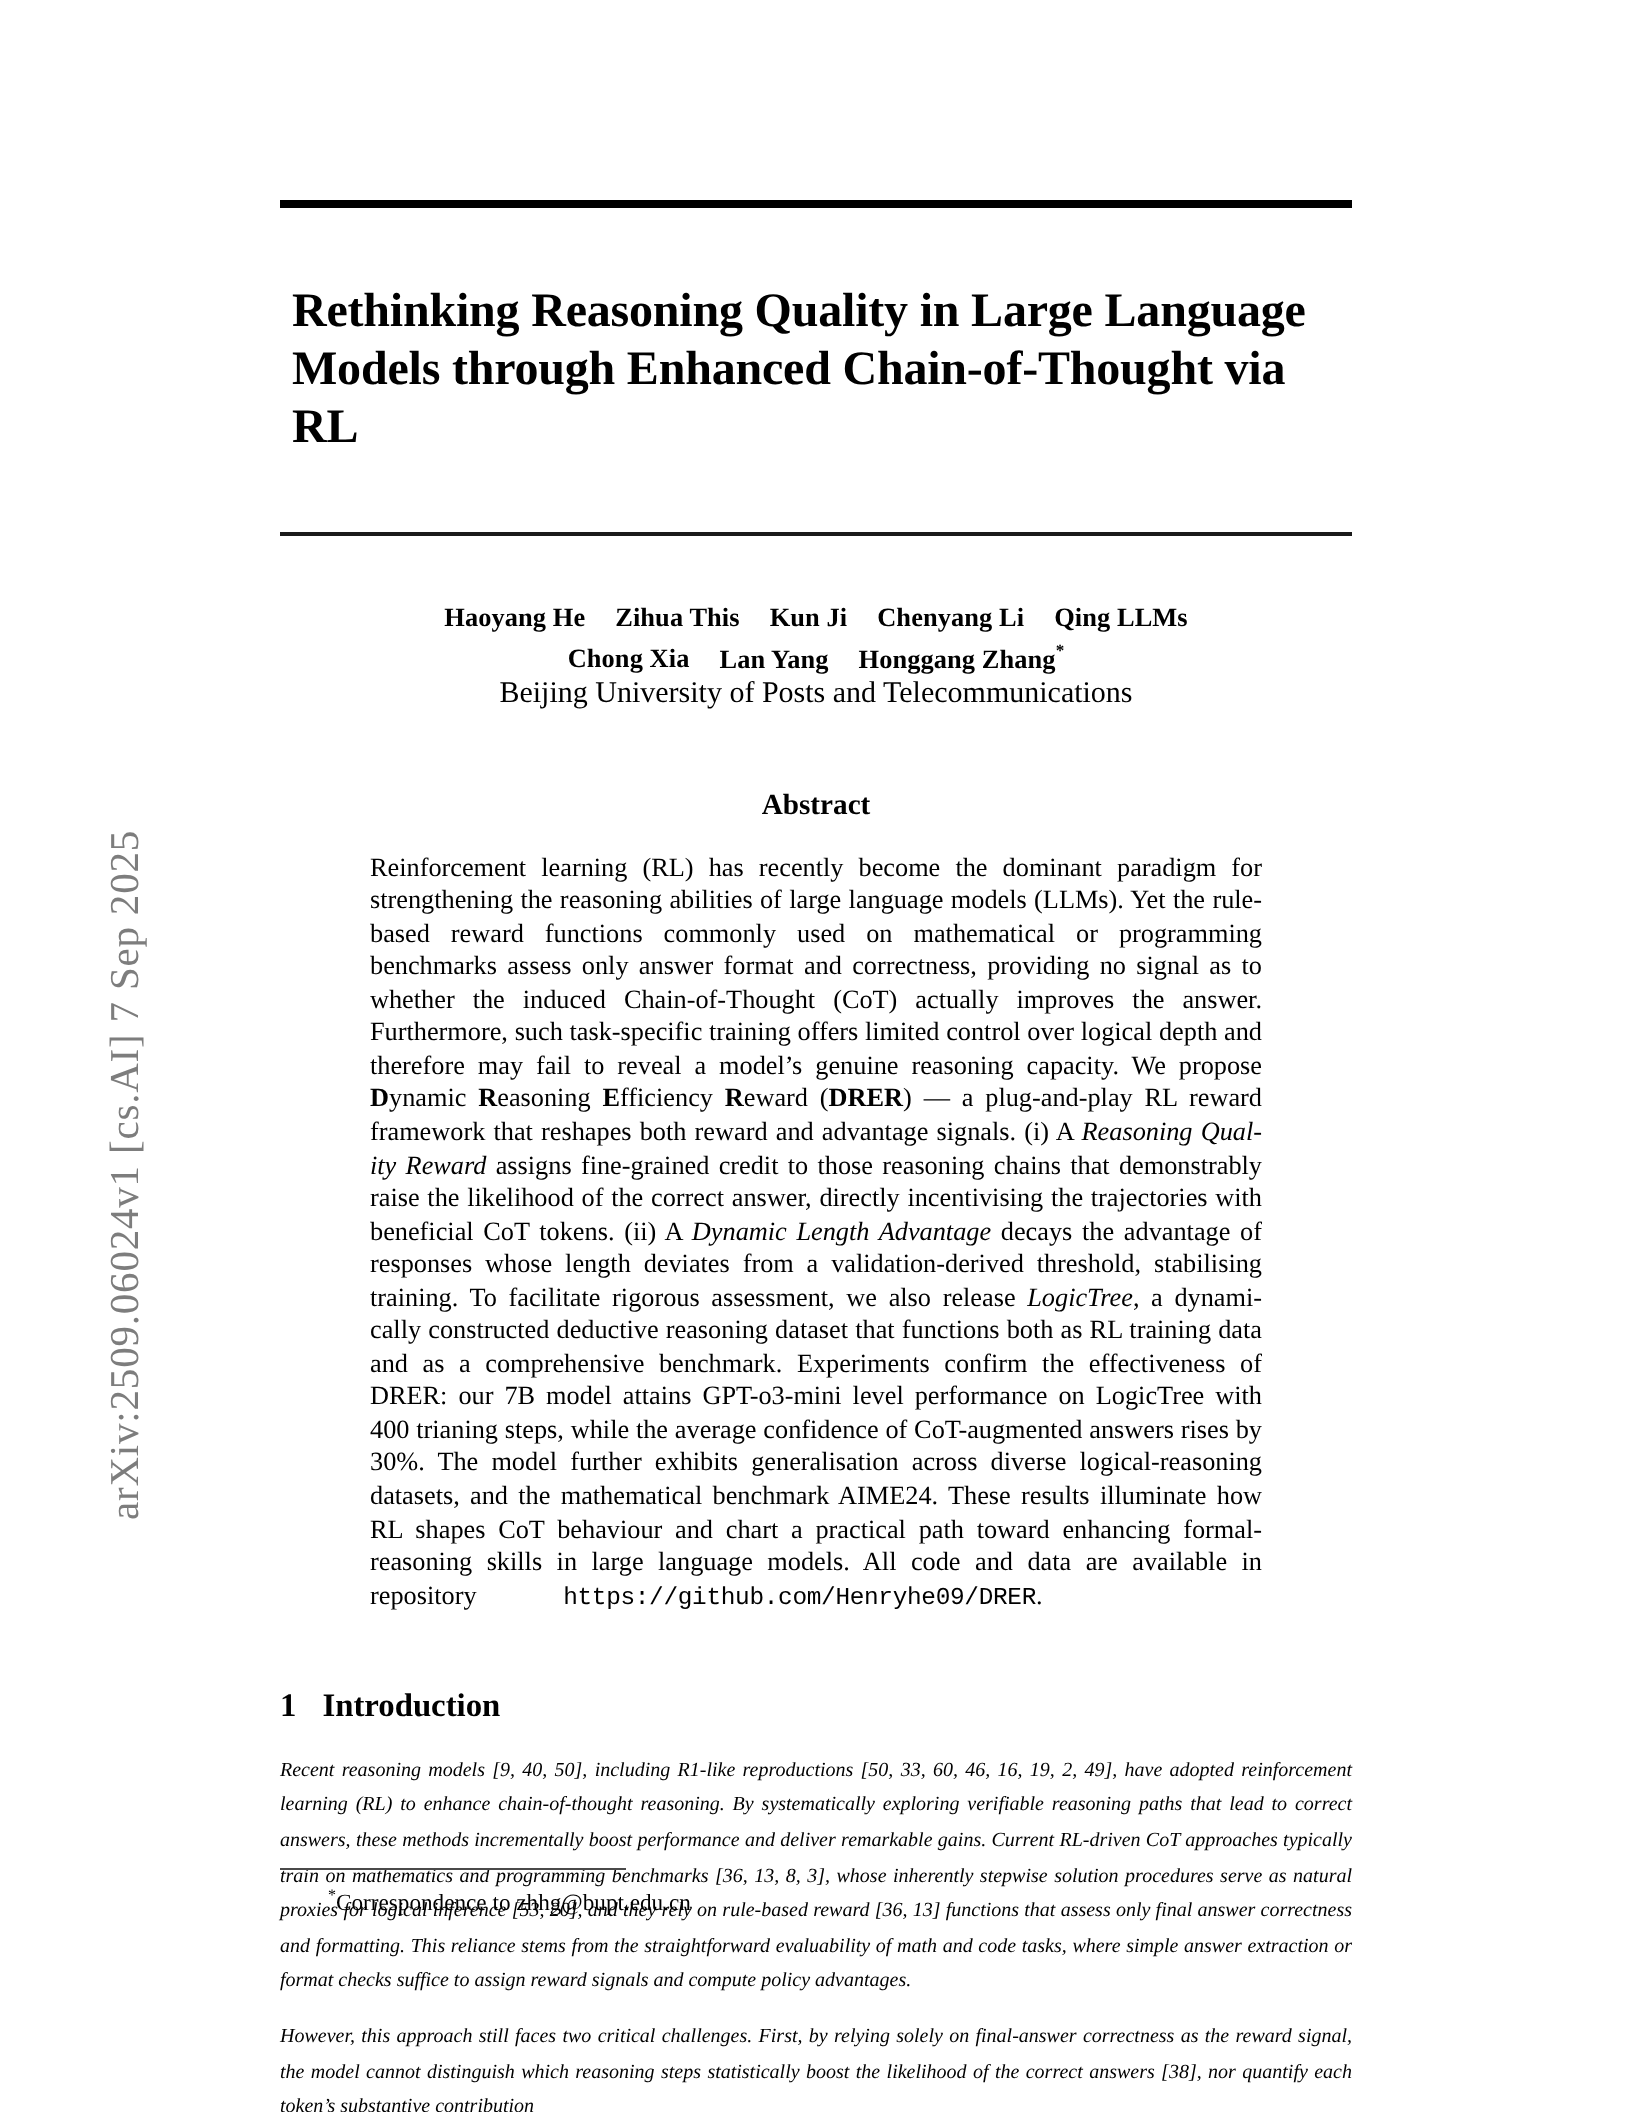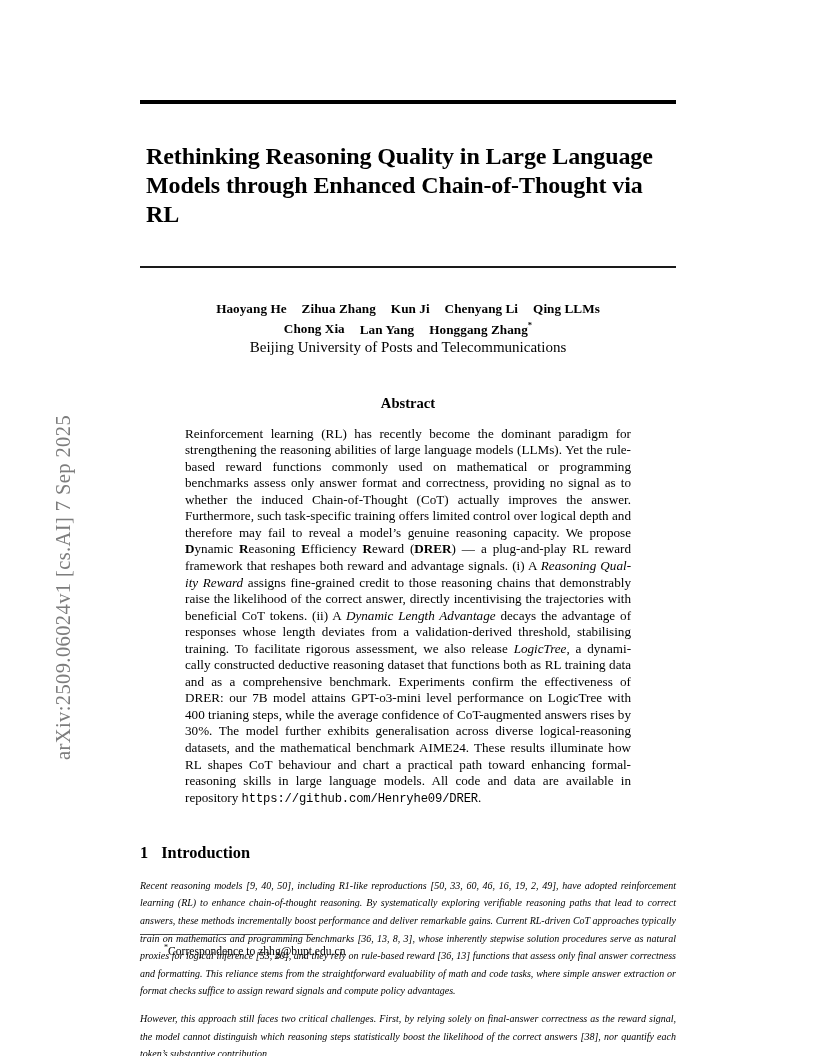--- a/index.html
+++ b/index.html
@@ -105,20 +105,21 @@
     font-size: 13.15px;
     line-height: 16.55px;
     text-align: justify;
     text-justify: inter-word;
     hyphens: manual;
   }
   #abstract-body .url {
     font-family: "Liberation Mono", "DejaVu Sans Mono", monospace;
     font-size: 12.2px;
     letter-spacing: -0.15px;
+    margin-left: 40px;
   }
   .it { font-style: italic; }
   .bd { font-weight: bold; }
 
   
   #section-1 {
     margin-top: 36px;
     font-size: 16.4px;
     font-weight: bold;
   }
@@ -171,21 +172,21 @@
 
   <h1 id="title">
     <span class="tline">Rethinking Reasoning Quality in Large Language</span>
     <span class="tline">Models through Enhanced Chain-of-Thought via RL</span>
   </h1>
 
   <div class="rule-thin"></div>
 
   <div id="authors">
     <div class="author-row">
-      <span class="author-name">Haoyang He</span><span class="author-name">Zihua Zhang</span><span class="author-name">Kun Ji</span><span class="author-name">Chenyang Li</span><span class="author-name">Qing LLMs</span>
+      <span class="author-name">Haoyang He</span><span class="author-name">Zihua This</span><span class="author-name">Kun Ji</span><span class="author-name">Chenyang Li</span><span class="author-name">Qing LLMs</span>
     </div>
     <div class="author-row">
       <span class="author-name">Chong Xia</span><span class="author-name">Lan Yang</span><span class="author-name">Honggang Zhang</span><span class="corr-mark">*</span>
     </div>
     <div id="affiliation">Beijing University of Posts and Telecommunications</div>
   </div>
 
   <div id="abstract-heading">Abstract</div>
 
   <div id="abstract-body"><span>Reinforcement learning (RL) has recently become the dominant paradigm for strengthening the reasoning abilities of large language models (LLMs). Yet the rule-based reward functions commonly used on mathematical or programming benchmarks assess only answer format and correctness, providing no signal as to whether the induced Chain-of-Thought (CoT) actually improves the answer. Furthermore, such task-specific training offers limited control over logical depth and therefore may fail to reveal a model’s genuine reasoning capacity. We propose </span><span class="bd">D</span><span>ynamic </span><span class="bd">R</span><span>easoning </span><span class="bd">E</span><span>fficiency </span><span class="bd">R</span><span>eward</span><span> (</span><span class="bd">DRER</span><span>) — a plug-and-play RL reward framework that reshapes both reward and advantage signals. (i) A </span><span class="it">Reasoning Qual-ity Reward</span><span> assigns fine-grained credit to those reasoning chains that demonstrably raise the likelihood of the correct answer, directly incentivising the trajectories with beneficial CoT tokens. (ii) A </span><span class="it">Dynamic Length Advantage</span><span> decays the advantage of responses whose length deviates from a validation-derived threshold, stabilising training. To facilitate rigorous assessment, we also release </span><span class="it">LogicTree</span><span>, a dynami-cally constructed deductive reasoning dataset that functions both as RL training data and as a comprehensive benchmark. Experiments confirm the effectiveness of DRER: our 7B model attains GPT-o3-mini level performance on LogicTree with 400 trianing steps, while the average confidence of CoT-augmented answers rises by 30%. The model further exhibits generalisation across diverse logical-reasoning datasets, and the mathematical benchmark AIME24. These results illuminate how RL shapes CoT behaviour and chart a practical path toward enhancing formal-reasoning skills in large language models. All code and data are available in repository </span><span class="url">https://github.com/Henryhe09/DRER</span><span>.</span></div>

